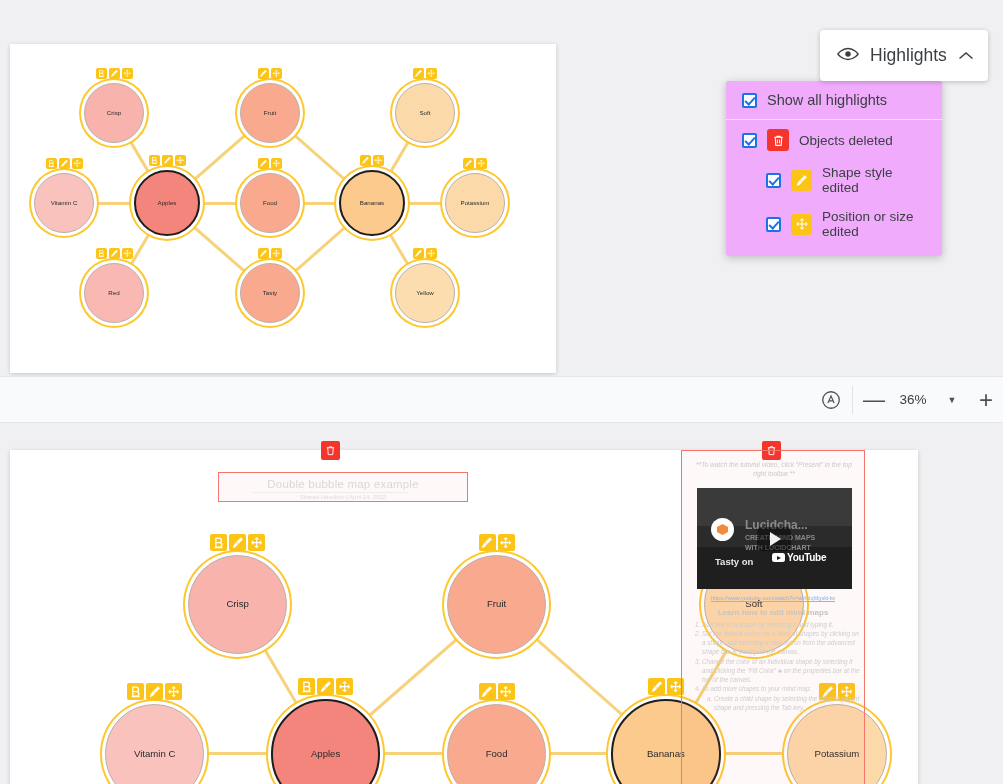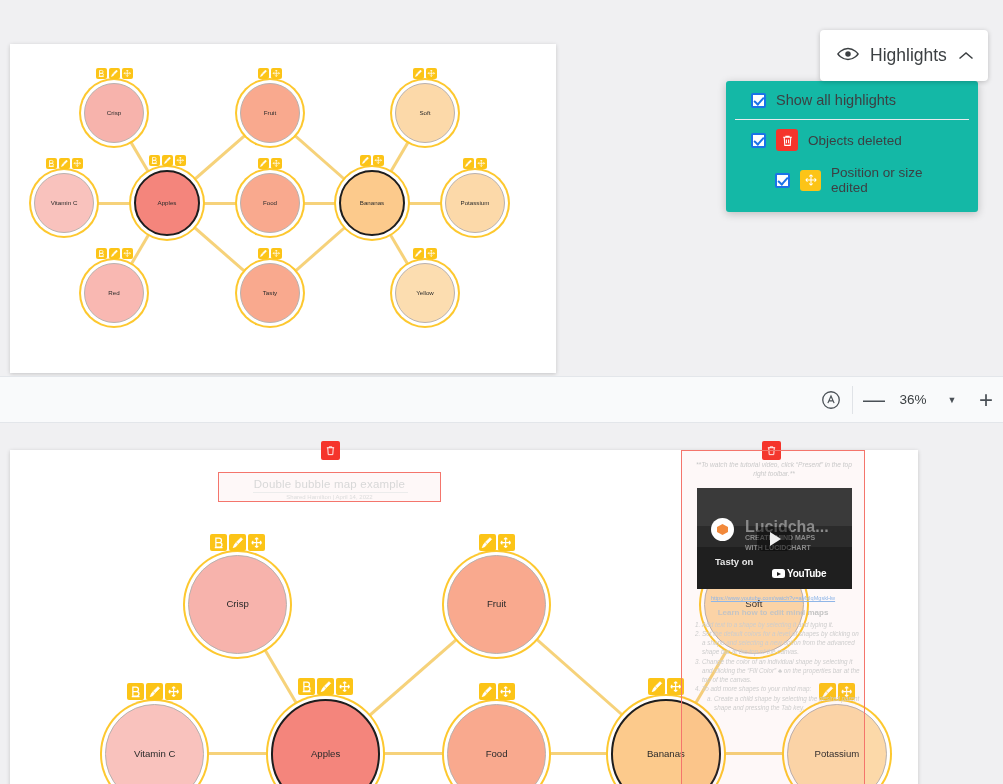--- a/index.html
+++ b/index.html
@@ -37,23 +37,23 @@
   .caret-g { font-size: 9px; }
 
   
   #highlights-header {
     position: absolute; left: 820px; top: 30px; width: 168px; height: 51px;
     background: #fff; border-radius: 4px; box-shadow: 0 1px 5px rgba(0,0,0,.22);
     display: flex; align-items: center; gap: 11px; padding: 0 17px; cursor: pointer; z-index: 6;
   }
   #highlights-header .title { font-size: 17.5px; color: #3c4043; flex: 1; }
   #highlights-menu {
-    position: absolute; left: 726px; top: 81px; width: 252px;
-    background: #14b8a6; border-radius: 3px; box-shadow: 0 2px 8px rgba(0,0,0,.22);
-    padding: 4px 9px 10px; z-index: 5;
+    position: absolute; left: 726px; top: 81px; width: 216px;
+    background: #f0abfc; border-radius: 3px; box-shadow: 0 2px 8px rgba(0,0,0,.22);
+    padding: 4px 0 10px; z-index: 5;
   }
   .hl-row { display: flex; align-items: center; gap: 10px; padding: 7px 16px; cursor: pointer; font-size: 13.5px; color: #3c4043; }
   .hl-row.sub { padding-left: 40px; }
   .hl-divider { height: 1px; background: #e8eaed; margin: 4px 0 2px; }
   .cbx { width: 15px; height: 15px; border: 2px solid #1a73e8; border-radius: 2px;
          position: relative; flex: 0 0 auto; background: #fff; }
   .cbx::after { content: ""; position: absolute; left: 3px; top: 0px; width: 4px; height: 8px;
                 border: solid #1a73e8; border-width: 0 2px 2px 0; transform: rotate(42deg); }
   .badge { width: 22px; height: 22px; border-radius: 3px; flex: 0 0 auto;
            display: flex; align-items: center; justify-content: center; }
@@ -83,21 +83,21 @@
                font-size: 11.5px; letter-spacing: .2px; }
   #doc-sub { position: absolute; width: 100%; text-align: center; color: #dcdcdc; font-size: 6px; }
   #title-rule { position: absolute; height: 1px; background: #ececec; }
 
   
   #tut-card { position: absolute; color: #cfcfcf; }
   #tut-note { font-size: 6.6px; font-style: italic; text-align: center; line-height: 1.35; color: #c9c9c9; }
   #yt-thumb { position: absolute; background: #2b2b2b; overflow: hidden; }
   #yt-thumb .strip-top { position: absolute; left:0; top:0; width:100%; height:38%; background:#3a3a3a; }
   #yt-thumb .strip-bot { position: absolute; left:0; bottom:0; width:100%; height:42%; background:#1f1f1f; }
-  #yt-brandtxt { position: absolute; color: #8a8a8a; font-size: 16px; font-weight: bold; }
+  #yt-brandtxt { position: absolute; color: #8a8a8a; font-size: 12px; font-weight: bold; }
   #yt-watch { position: absolute; color: #e8e8e8; font-size: 9.5px; font-weight: bold; }
   #yt-logo-box { position: absolute; display: flex; align-items: center; gap: 2px; }
   #yt-logo-box .ytmark { width: 13px; height: 9px; background: #fff; border-radius: 2.5px;
         display:flex; align-items:center; justify-content:center; }
   #yt-logo-box .ytmark::after { content:""; border-left: 4px solid #1f1f1f;
         border-top: 2.6px solid transparent; border-bottom: 2.6px solid transparent; margin-left: 1px; }
   #yt-logo-box .yttext { color: #fff; font-size: 10px; font-weight: bold; letter-spacing: -.3px; }
   #yt-play { position: absolute; width: 34px; height: 24px; border-radius: 5px;
         background: rgba(0,0,0,.45); display:flex; align-items:center; justify-content:center; }
   #yt-play::after { content:""; border-left: 11px solid #efefef;
@@ -347,21 +347,21 @@
     <div class="zbtn plus-g">+</div>
   </div>
 
   <div id="page-bottom" class="page">
 
     <div class="del-tag" style="left:311px; top:-9px;">
       <svg width="11" height="11" viewBox="0 0 24 24" fill="none" stroke="#fff" stroke-width="2">
         <path d="M4 6h16M9 6V4h6v2M6 6l1 15h10l1-15"></path>
       </svg>
     </div>
-    <div class="hl-box" style="left:208px; top:22px; width:223px; height:30px;">
+    <div class="hl-box" style="left:208px; top:22px; width:250px; height:30px;">
       <div id="doc-title" style="top:5px;">Double bubble map example</div>
       <div id="title-rule" style="left:34px; top:19px; width:155px;"></div>
       <div id="doc-sub" style="top:21px;">Shared Hamilton  |  April 14, 2022</div>
     </div>
 
     <div class="map" id="map-bottom">
         <div class="edge" style="left: 315.62px; top: 302.44px; width: 173.381px; transform: rotate(-120.493deg);"></div>
         <div class="edge" style="left: 315.62px; top: 302.44px; width: 170.98px; transform: rotate(180deg);"></div>
         <div class="edge" style="left: 315.62px; top: 302.44px; width: 173.381px; transform: rotate(120.493deg);"></div>
         <div class="edge" style="left: 315.62px; top: 302.44px; width: 227.056px; transform: rotate(-41.1465deg);"></div>
@@ -528,21 +528,21 @@
       <div id="tut-note" style="position:absolute; left:8px; top:10px; width:168px;">**To watch the tutorial video, click “Present” in the top right toolbar.**</div>
 
       <div id="yt-thumb" style="left:15px; top:37px; width:155px; height:101px;">
         <div class="strip-top"></div>
         <div class="strip-bot"></div>
         <div id="lc-logo" style="left:14px; top:30px;"></div>
         <div id="yt-brandtxt" style="left:48px; top:30px;">Lucidcha...</div>
         <div id="yt-brandtxt" style="left:48px; top:46px; font-size:7px;">CREATE MIND MAPS</div>
         <div id="yt-brandtxt" style="left:48px; top:56px; font-size:7px;">WITH LUCIDCHART</div>
         <div id="yt-watch" style="left:18px; top:68px;">Tasty on</div>
-        <div id="yt-logo-box" style="left:75px; top:80px;">
+        <div id="yt-logo-box" style="left:75px; top:64px;">
           <div class="ytmark"></div>
           <div class="yttext">YouTube</div>
         </div>
         <div id="yt-play" style="left:60px; top:39px;"></div>
       </div>
 
       <div id="yt-url" style="top:144px;">https://www.youtube.com/watch?v=aMxIqMgskHw</div>
       <div id="tut-heading" style="top:157px;">Learn how to edit mind maps</div>
       <div id="tut-list" style="left:7px; top:170px; width:172px;">
         <ol id="steps-ol">
@@ -584,20 +584,30 @@
       <span class="badge red">
         <svg width="13" height="13" viewBox="0 0 24 24" fill="none" stroke="#fff" stroke-width="2">
           <path d="M4 6h16M9 6V4h6v2M6 6l1 15h10l1-15M10 10v7M14 10v7"></path>
         </svg>
       </span>
       <span>Objects deleted</span>
     </div>
 
 
 
+    <div class="hl-row sub">
+      <span class="cbx"></span>
+      <span class="badge yel sm">
+        <svg width="13" height="13" viewBox="0 0 24 24" fill="#fff" stroke="#fff" stroke-width="1.3">
+          <path d="M18 3l3 3-8 8-3-3z"></path>
+            <path d="M9 12l3 3-3 4-5 2 2-5z"></path>
+        </svg>
+      </span>
+      <span>Shape style edited</span>
+    </div>
 
     <div class="hl-row sub">
       <span class="cbx"></span>
       <span class="badge yel sm">
         <svg width="14" height="14" viewBox="0 0 24 24" fill="none" stroke="#fff" stroke-width="1.8">
           <path d="M12 3v18M3 12h18M12 3l-3 3M12 3l3 3M12 21l-3-3M12 21l3-3M3 12l3-3M3 12l3 3M21 12l-3-3M21 12l-3 3"></path>
         </svg>
       </span>
       <span>Position or size edited</span>
     </div>

